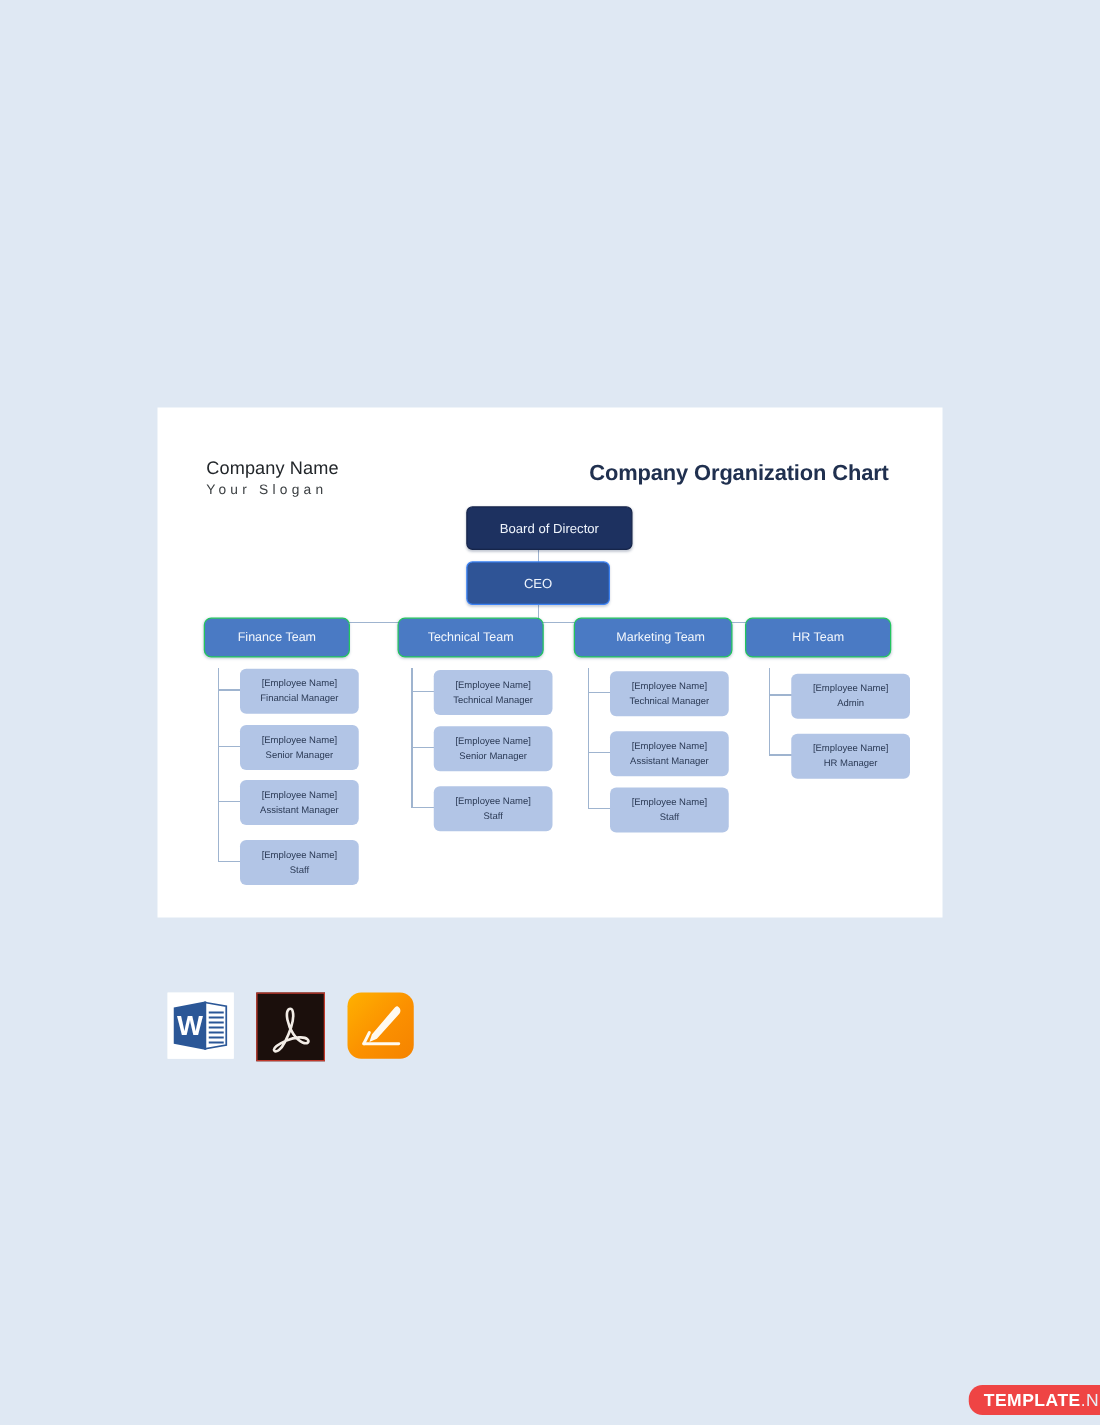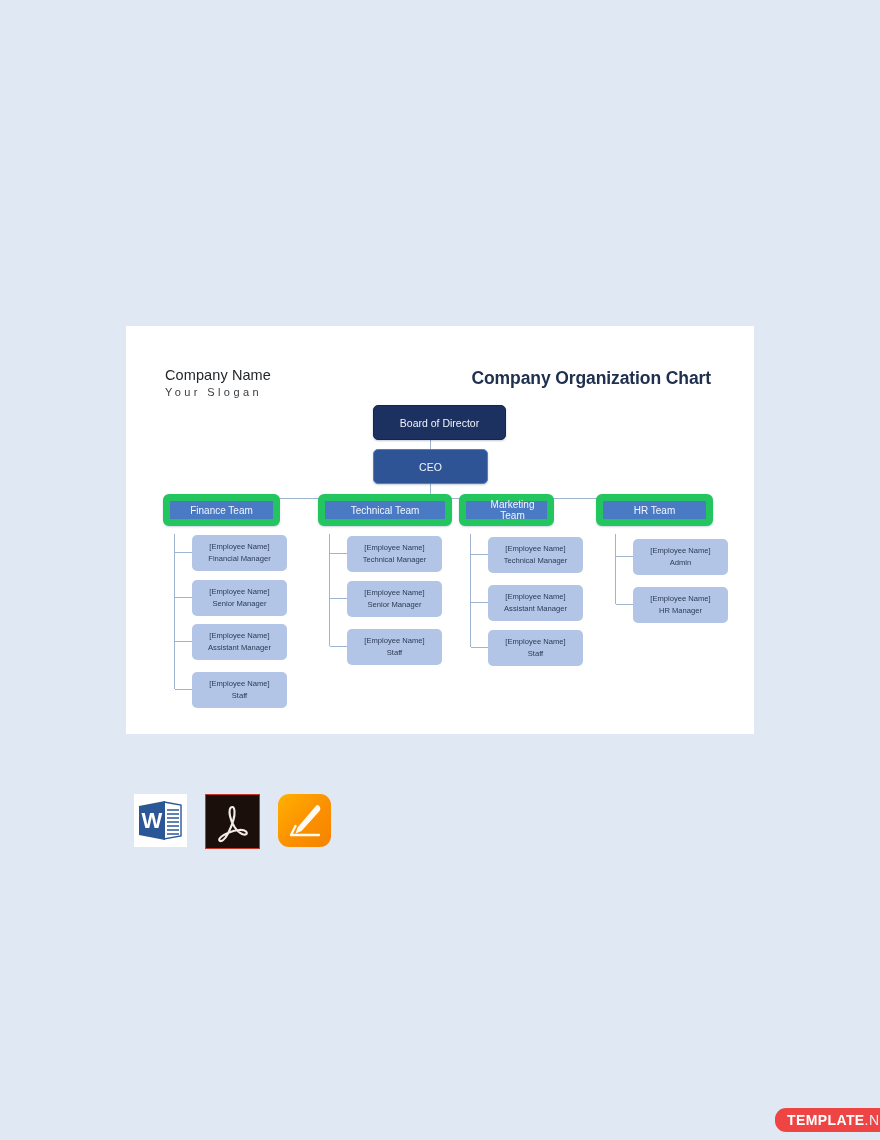--- a/index.html
+++ b/index.html
@@ -96,21 +96,21 @@
     background: #2f5496;
     color: #f0f5fd;
     font-size: 10.5px;
     border: 1px solid #3b82f6;
     box-shadow: 0 1px 2px rgba(20,40,80,.22);
   }
   .node-team {
     background: #4a7ac4;
     color: #f2f6fc;
     font-size: 10px;
-    border: 7px solid #22c55e;
+    border: 1px solid #22c55e;
     border-radius: 6px;
     box-shadow: 0 1px 2px rgba(30,60,110,.22);
   }
   .node-emp {
     background: #b2c5e6;
     color: #2b3a55;
     font-size: 7.6px;
     line-height: 12.4px;
     border-radius: 5px;
     padding: 18px 4px;
@@ -238,37 +238,37 @@
     </div>
     <div class="node node-emp" style="left:66px; top:298px; width:95px; height:34px;">
       <span class="emp-name">[Employee Name]</span>
       <span class="emp-role">Assistant Manager</span>
     </div>
     <div class="node node-emp" style="left:66px; top:346px; width:95px; height:34px;">
       <span class="emp-name">[Employee Name]</span>
       <span class="emp-role">Staff</span>
     </div>
 
-    <div class="node node-team" style="left:192px; top:168px; width:134px; height:32px;">
+    <div class="node node-team" style="left:192px; top:168px; width:117px; height:32px;">
       <span>Technical Team</span>
     </div>
     <div class="node node-emp" style="left:221px; top:210px; width:95px; height:34px;">
       <span class="emp-name">[Employee Name]</span>
       <span class="emp-role">Technical Manager</span>
     </div>
     <div class="node node-emp" style="left:221px; top:255px; width:95px; height:34px;">
       <span class="emp-name">[Employee Name]</span>
       <span class="emp-role">Senior Manager</span>
     </div>
     <div class="node node-emp" style="left:221px; top:303px; width:95px; height:34px;">
       <span class="emp-name">[Employee Name]</span>
       <span class="emp-role">Staff</span>
     </div>
 
-    <div class="node node-team" style="left:333px; top:168px; width:95px; height:32px;padding-left:12px;">
+    <div class="node node-team" style="left:333px; top:168px; width:127px; height:32px;padding-left:12px;">
       <span>Marketing Team</span>
     </div>
     <div class="node node-emp" style="left:362px; top:211px; width:95px; height:34px;">
       <span class="emp-name">[Employee Name]</span>
       <span class="emp-role">Technical Manager</span>
     </div>
     <div class="node node-emp" style="left:362px; top:259px; width:95px; height:34px;">
       <span class="emp-name">[Employee Name]</span>
       <span class="emp-role">Assistant Manager</span>
     </div>

